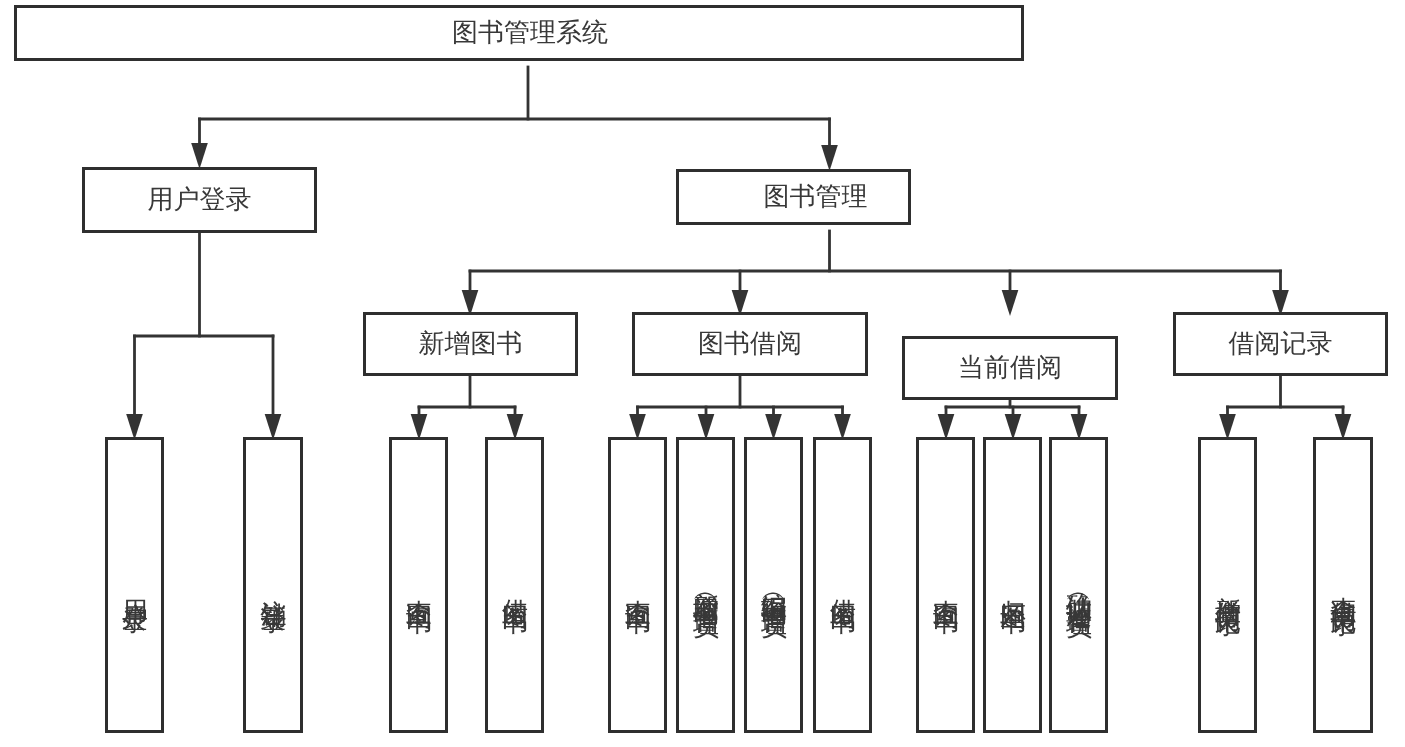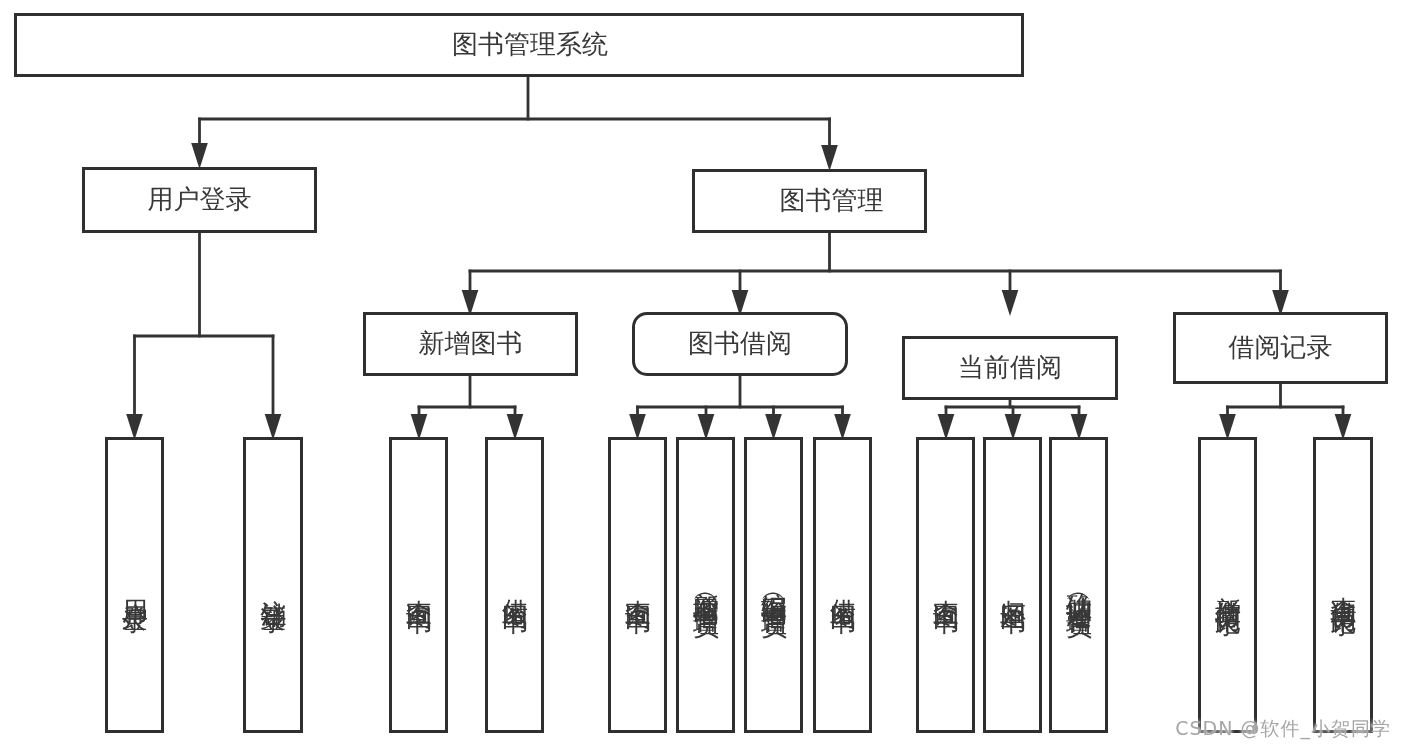--- a/index.html
+++ b/index.html
@@ -125,41 +125,41 @@
       <polygon points="773.5,440 765.2,414 781.8,414"></polygon>
       <polygon points="842.5,440 834.2,414 850.8,414"></polygon>
       <polygon points="946,440 937.7,414 954.3,414"></polygon>
       <polygon points="1013,440 1004.7,414 1021.3,414"></polygon>
       <polygon points="1079,440 1070.7,414 1087.3,414"></polygon>
       <polygon points="1227.5,440 1219.2,414 1235.8,414"></polygon>
       <polygon points="1343,440 1334.7,414 1351.3,414"></polygon>
     </g>
   </svg>
 
-  <div class="node h" style="left:14px; top:13px; width:1010px; height:64px;padding-left:22px;">
+  <div class="node h" style="left:14px; top:5px; width:1010px; height:56px;padding-left:22px;">
     <span class="lbl">图书管理系统</span>
   </div>
 
   <div class="node h" style="left:82px; top:167px; width:235px; height:66px;">
     <span class="lbl">用户登录</span>
   </div>
-  <div class="node h" style="left:692px; top:169px; width:235px; height:64px;padding-left:44px;">
+  <div class="node h" style="left:676px; top:169px; width:235px; height:56px;padding-left:44px;">
     <span class="lbl">图书管理</span>
   </div>
 
   <div class="node h" style="left:363px; top:312px; width:215px; height:64px;">
     <span class="lbl">新增图书</span>
   </div>
-  <div class="node h" style="left:632px; top:312px; width:216px; height:64px;border-radius:15px;">
+  <div class="node h" style="left:632px; top:312px; width:236px; height:64px;">
     <span class="lbl">图书借阅</span>
   </div>
   <div class="node h" style="left:902px; top:312px; width:216px; height:64px;margin-top:24px;">
     <span class="lbl">当前借阅</span>
   </div>
-  <div class="node h" style="left:1173px; top:312px; width:215px; height:72px;">
+  <div class="node h" style="left:1173px; top:312px; width:215px; height:64px;">
     <span class="lbl">借阅记录</span>
   </div>
 
   <div class="node v" style="left:105px; top:437px; width:59px; height:296px;">
     <span class="lbl">用户登录</span>
   </div>
   <div class="node v" style="left:243px; top:437px; width:60px; height:296px;">
     <span class="lbl">注销登录</span>
   </div>
 
@@ -193,15 +193,14 @@
     <span class="lbl">确认归还（管理员）</span>
   </div>
 
   <div class="node v" style="left:1198px; top:437px; width:59px; height:296px;">
     <span class="lbl">新增借阅记录</span>
   </div>
   <div class="node v" style="left:1313px; top:437px; width:60px; height:296px;">
     <span class="lbl">查询借阅记录</span>
   </div>
 
-  <div class="watermark">CSDN @软件_小贺同学</div>
 
 </div>
 
 </body></html>

